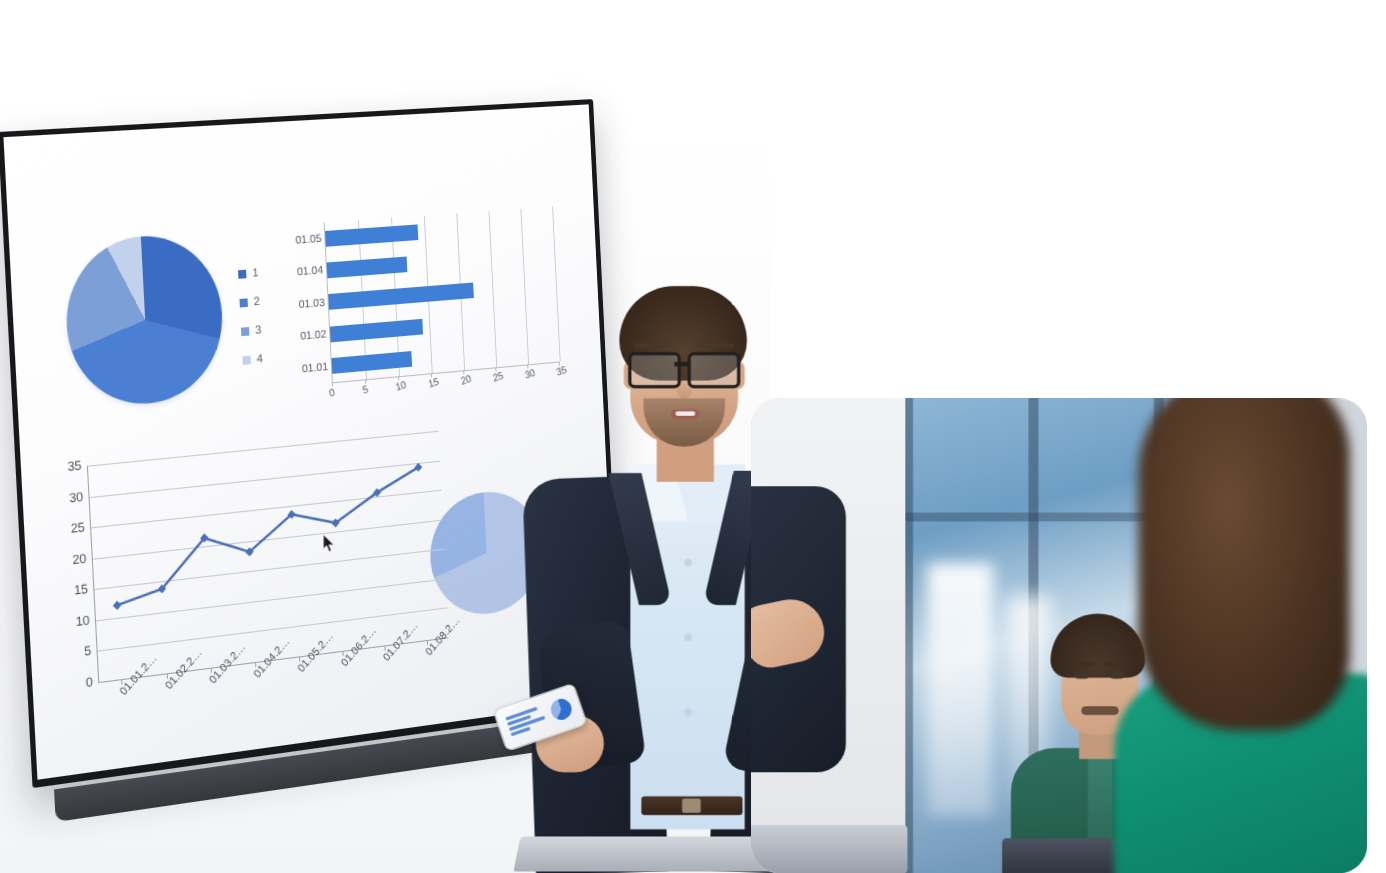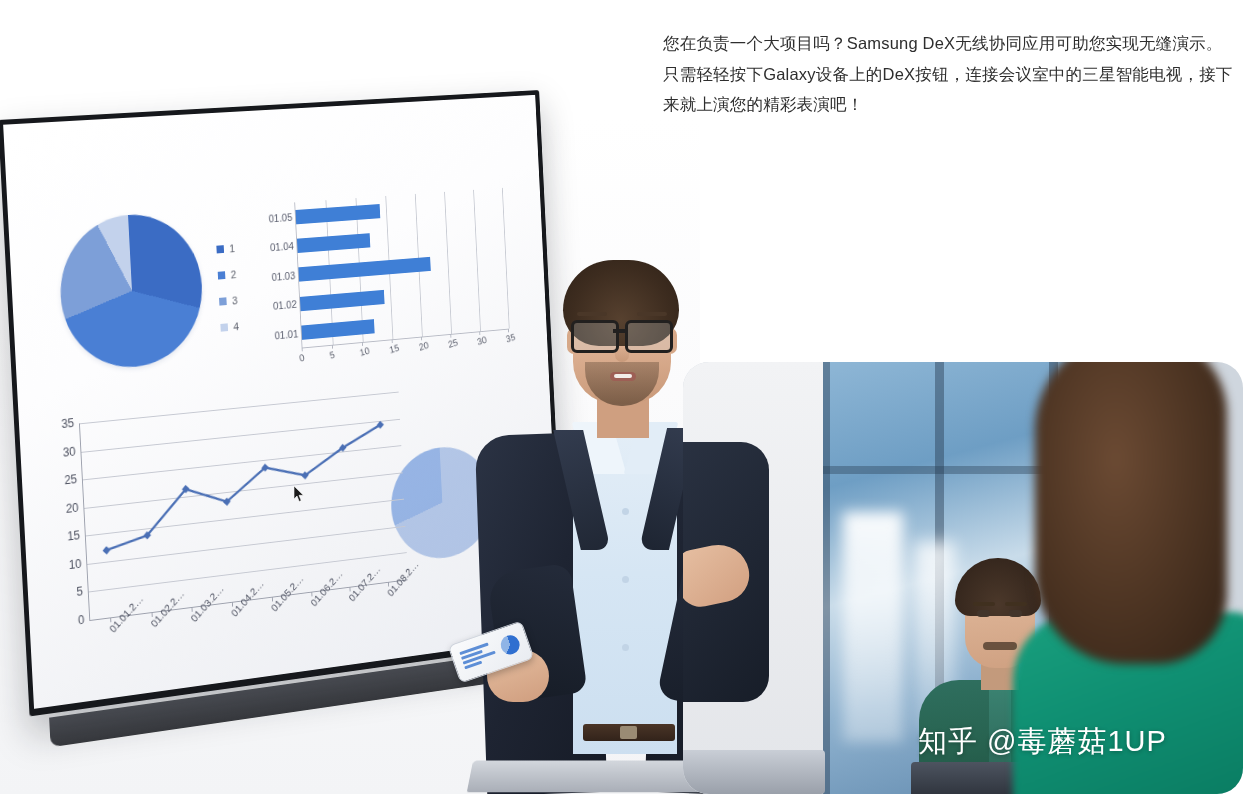--- a/index.html
+++ b/index.html
@@ -403,19 +403,17 @@
     <div class="m2-mous"></div>
 
     <div class="in-laptop"></div>
     <div class="in-tablet"></div>
 
     <div class="w-body"></div>
     <div class="w-face"></div>
     <div class="w-hair"></div>
   </div>
 
-  <div class="watermark">知乎 @毒蘑菇1UP</div>
 
   <div class="copy">
-    <p class="body-copy">您在负责一个大项目吗？Samsung DeX无线协同应用可助您实现无缝演示。只需轻轻按下Galaxy设备上的DeX按钮，连接会议室中的三星智能电视，接下来就上演您的精彩表演吧！</p>
   </div>
 
 </div>
 
 </body></html>

